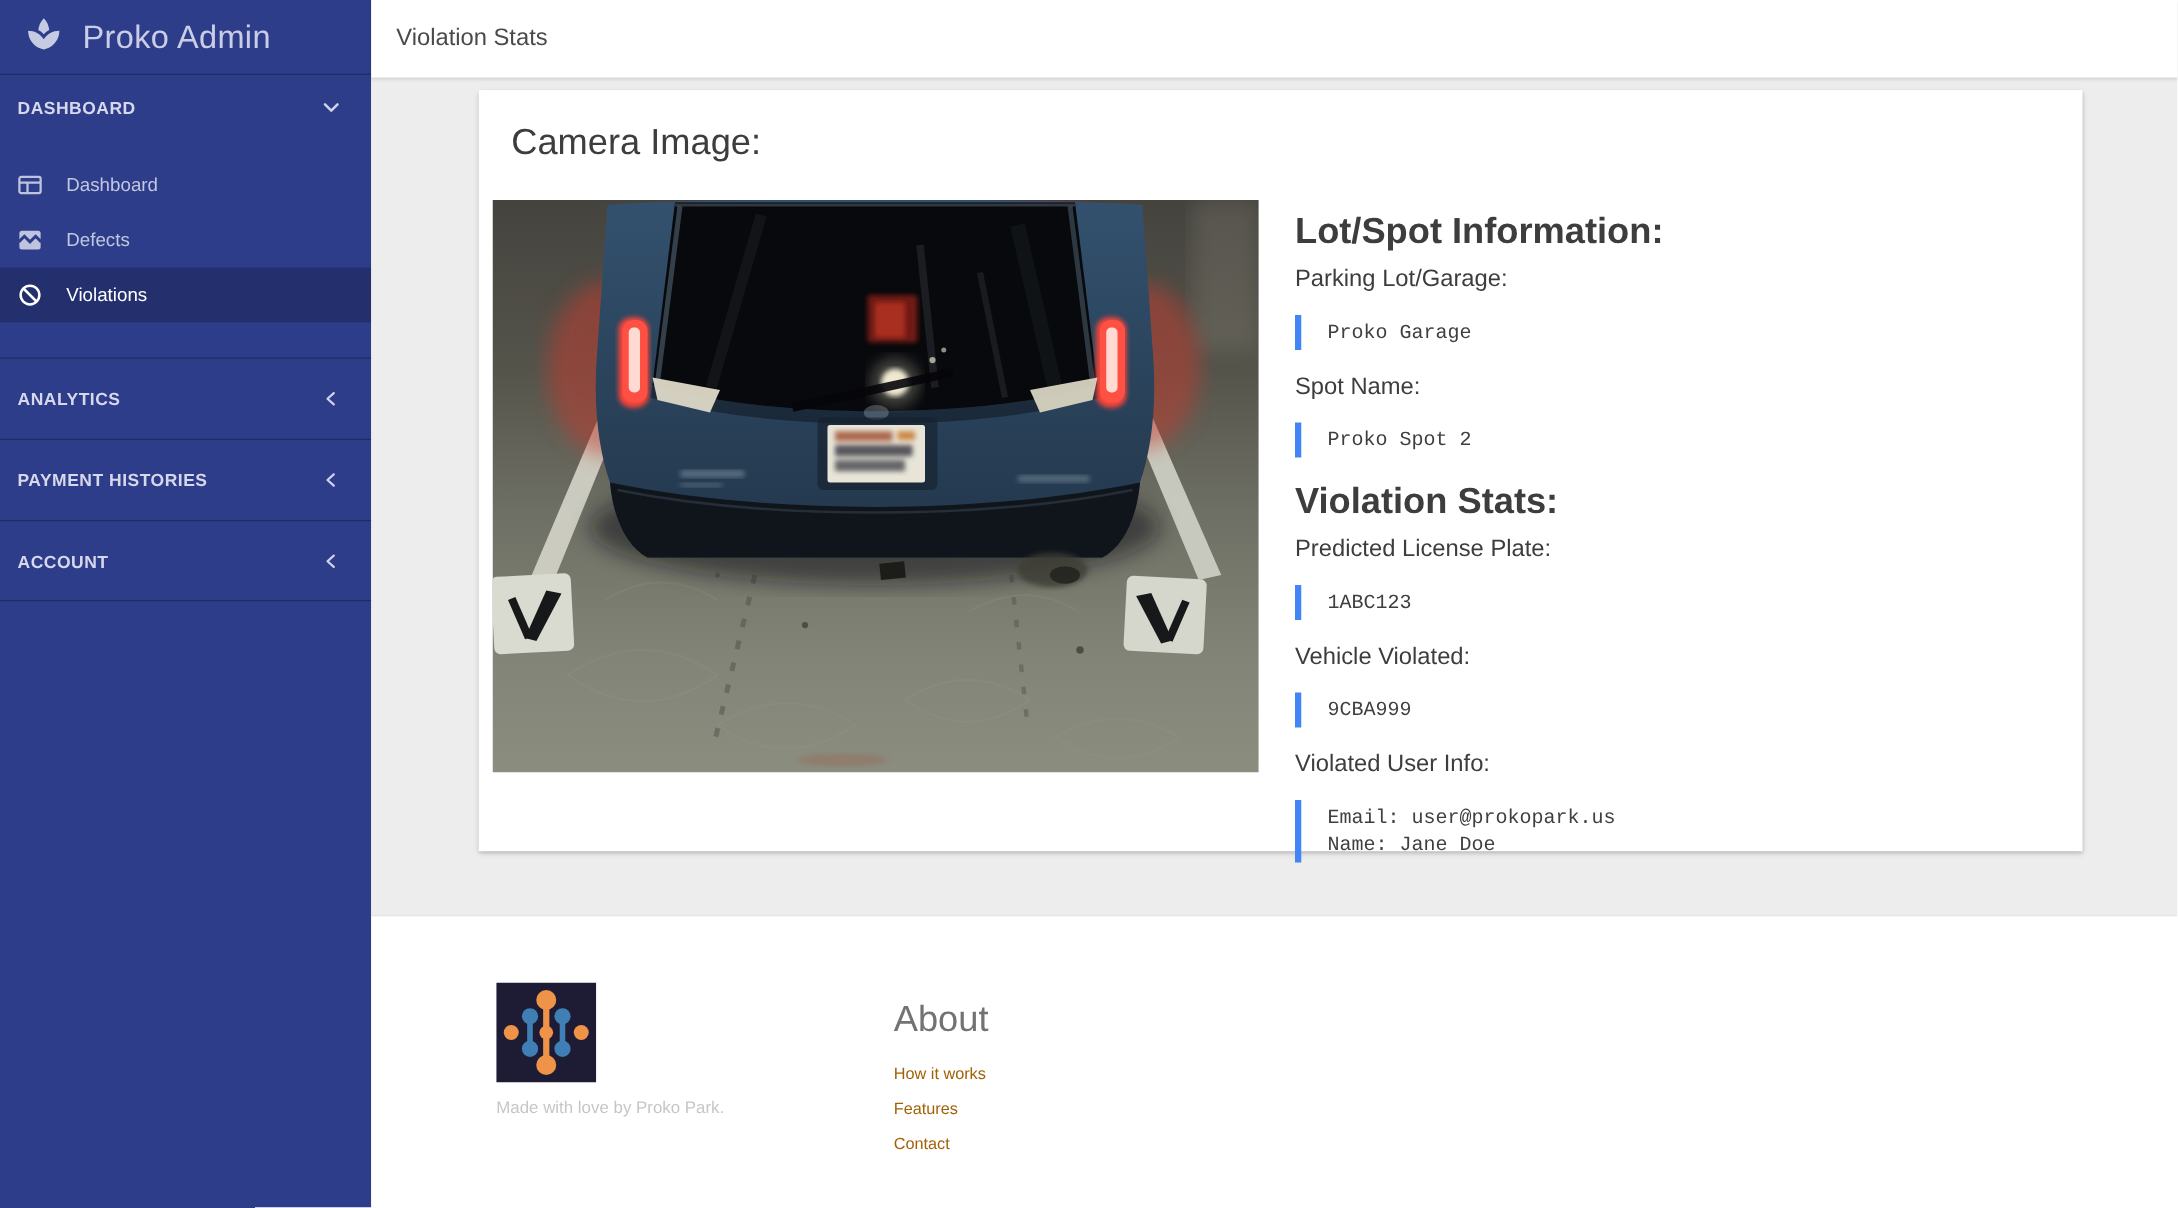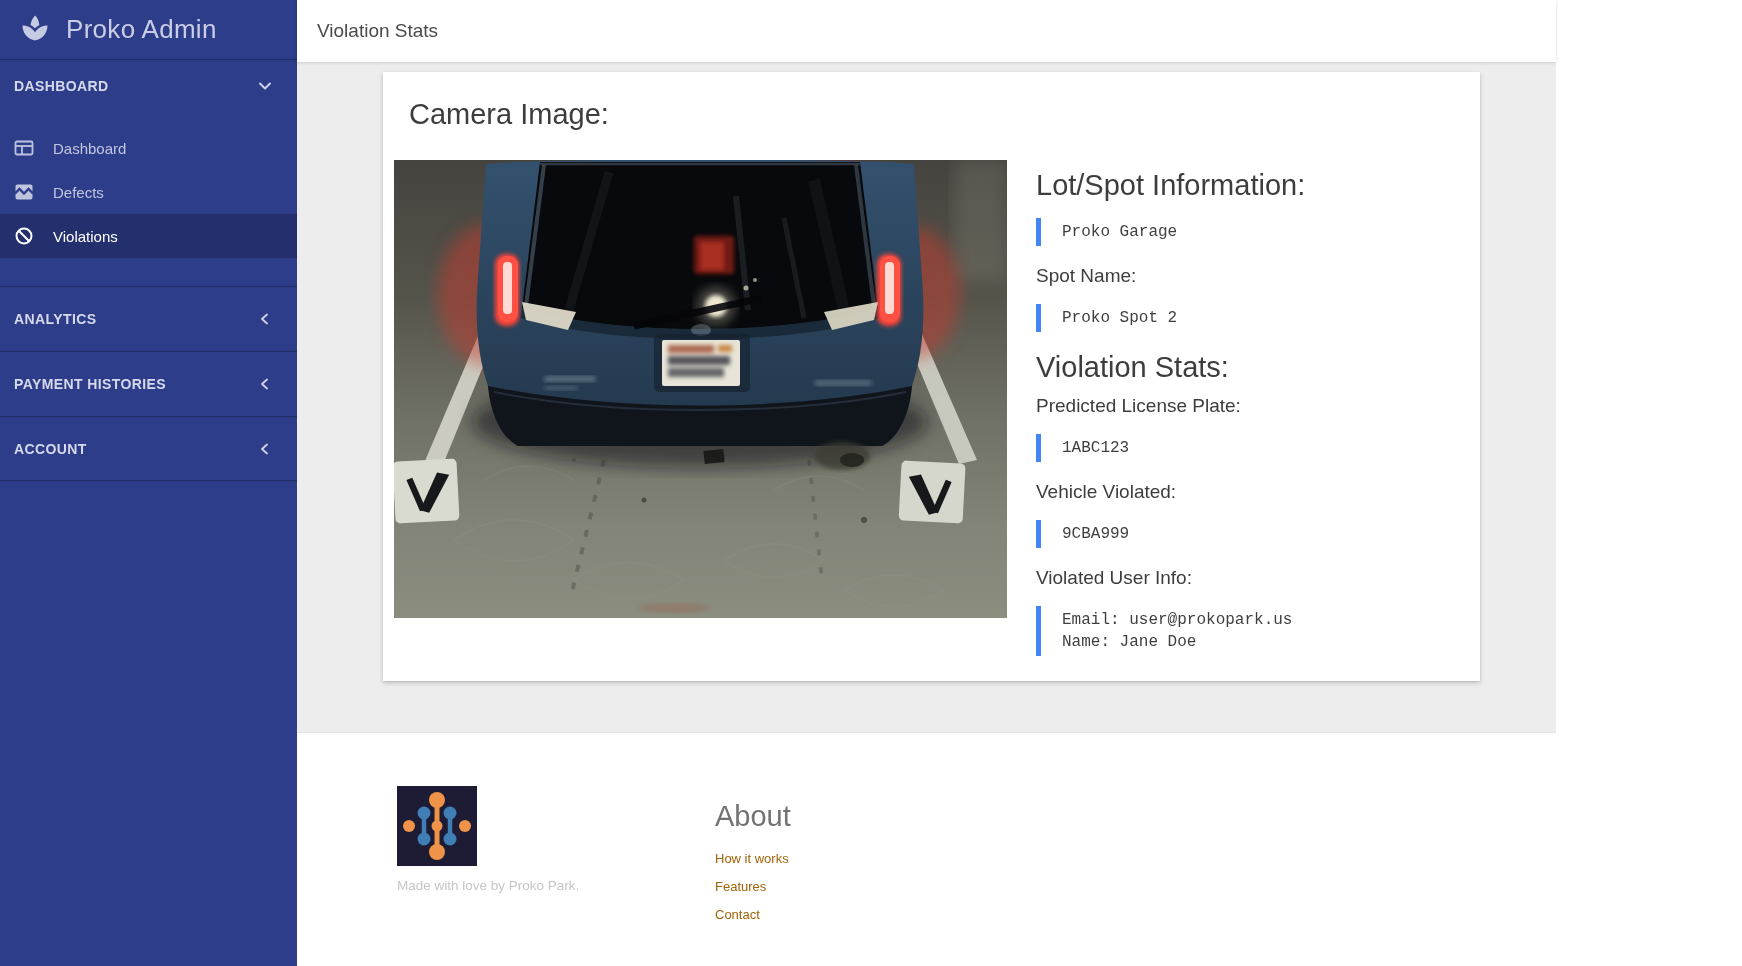--- a/index.html
+++ b/index.html
@@ -1,19 +1,19 @@
 <!DOCTYPE html>
 <html><head>
 <meta charset="utf-8">
 <style>
   * { box-sizing: border-box; }
   html, body { margin: 0; padding: 0; width: 1742px; height: 966px; overflow: hidden; }
   body { font-family: "Liberation Sans", "DejaVu Sans", sans-serif; background: #ffffff; }
 
-  .app { display: flex; width: 1556px; height: 966px; border-radius: 20px; }
+  .app { display: flex; width: 1742px; height: 966px; border-radius: 20px; }
 
   
   .sidebar { width: 297px; flex-shrink: 0; background: #2e3d8a; color: #c5cae3; }
   .brand { height: 60px; display: flex; align-items: center; padding-left: 20px;
            border-bottom: 1px solid rgba(0,0,0,.28); cursor: pointer; }
   .brand svg { width: 30px; height: 30px; }
   .brand-title { font-size: 26px; margin-left: 16px; color: #c9cde6; letter-spacing: .3px; }
 
   .nav-header { height: 52px; display: flex; align-items: center; justify-content: space-between;
                 padding: 0 24px 0 14px; font-weight: bold; font-size: 14px; letter-spacing: .4px;
@@ -37,21 +37,21 @@
             padding-left: 20px; font-size: 19px; color: #4a4a4a;
             box-shadow: 0 1px 3px rgba(0,0,0,.15); position: relative; z-index: 2; }
   .content { height: 670px; background: #ededed; }
   .card { margin: 10px 76px 0 86px; height: 609px; background: #ffffff;
           box-shadow: 0 2px 5px rgba(0,0,0,.16), 0 1px 2px rgba(0,0,0,.1); }
   .card-heading { font-size: 29px; font-weight: 400; color: #3d3d3d; margin: 0;
                   padding: 25px 0 0 26px; line-height: 34px; }
   .media-row { display: flex; padding: 29px 0 0 11px; }
   .photo { width: 613px; height: 458px; flex-shrink: 0; display: block; }
   .info { margin-left: 29px; width: 580px; }
-  .info h2 { font-size: 29px; font-weight: 400; color: #3d3d3d; margin: 8px 0 10px; line-height: 34px; }
+  .info h2 { font-size: 29px; font-weight: 700; color: #3d3d3d; margin: 8px 0 10px; line-height: 34px; }
   .info .label { font-size: 19px; color: #3d3d3d; margin: 10px 0; line-height: 24px; }
   .bq { border-left: 5px solid #4285f4; margin: 16px 0 18px 0; padding: 3px 0 3px 21px;
         font-family: "Liberation Mono", "DejaVu Sans Mono", monospace; font-size: 16px;
         color: #3f3f3f; line-height: 22px; }
 
   
   .footer { height: 234px; background: #ffffff; border-top: 1px solid #e4e4e4;
             display: flex; padding: 53px 0 0 100px; }
   .footer-brand { width: 318px; }
   .footer-logo { width: 80px; height: 80px; display: block; }
@@ -268,20 +268,21 @@
             <ellipse cx="458" cy="300" rx="12" ry="7" fill="#24251f" opacity="0.9"></ellipse>
             <rect x="310" y="290" width="20" height="13" fill="#1c1d19" transform="rotate(-6 320 296)"></rect>
             <circle cx="250" cy="340" r="2.5" fill="#4c4e45"></circle>
             <circle cx="470" cy="360" r="3" fill="#4c4e45"></circle>
             <circle cx="180" cy="300" r="2" fill="#4c4e45"></circle>
             <ellipse cx="280" cy="448" rx="36" ry="5" fill="#a04632" opacity="0.22" filter="url(#b2)"></ellipse>
           </svg>
 
           <div class="info">
             <h2>Lot/Spot Information:</h2>
+            <p class="label">Parking Lot/Garage:</p>
             <blockquote class="bq">Proko Garage</blockquote>
             <p class="label">Spot Name:</p>
             <blockquote class="bq">Proko Spot 2</blockquote>
 
             <h2>Violation Stats:</h2>
             <p class="label">Predicted License Plate:</p>
             <blockquote class="bq">1ABC123</blockquote>
             <p class="label">Vehicle Violated:</p>
             <blockquote class="bq">9CBA999</blockquote>
             <p class="label">Violated User Info:</p>

